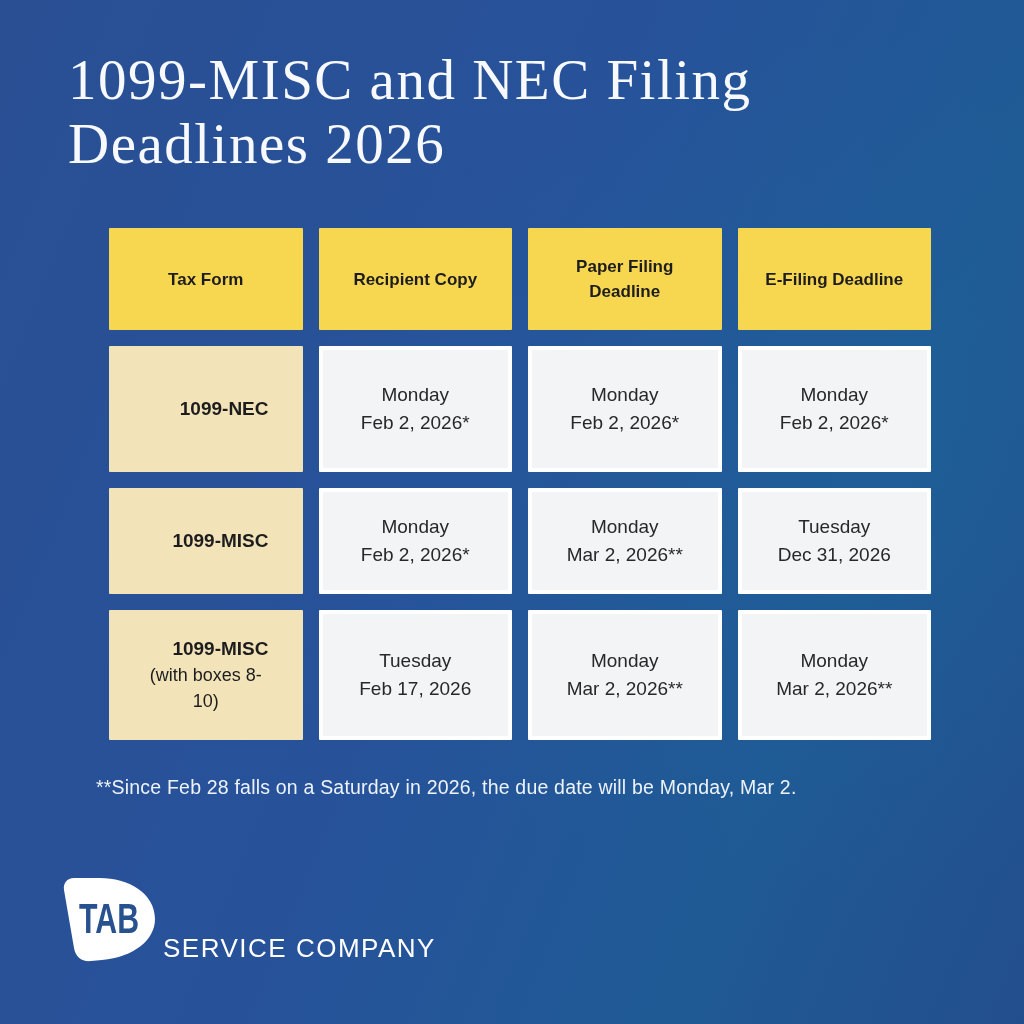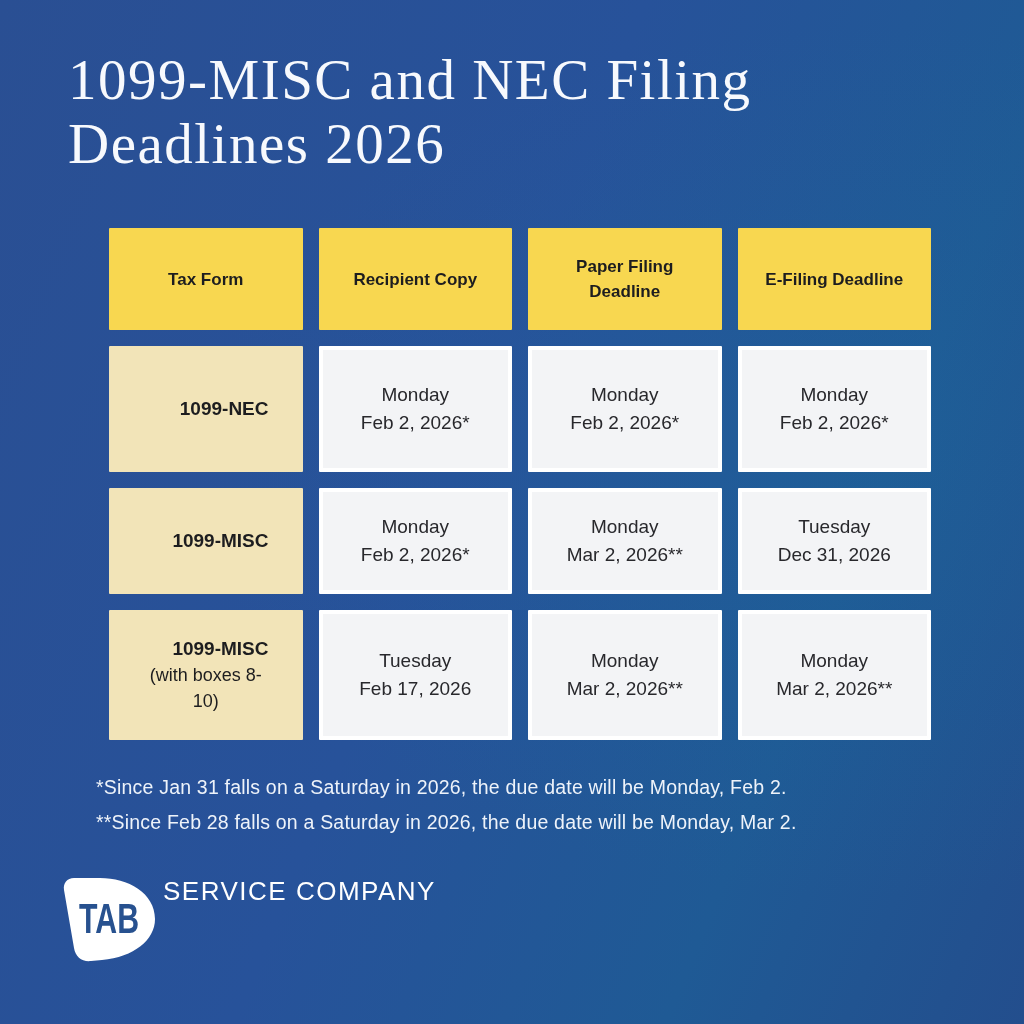--- a/index.html
+++ b/index.html
@@ -81,21 +81,21 @@
     color: #eef3fa;
     font-size: 19.5px;
     line-height: 35px;
     letter-spacing: 0.2px;
   }
   .logo {
     position: absolute;
     left: 62px;
     top: 876px;
     display: flex;
-    align-items: flex-start;
+    align-items: flex-end;
   }
   .logo-text {
     margin-left: 7px;
     color: #ffffff;
     font-size: 26px;
     font-weight: 400;
     letter-spacing: 1.5px;
     white-space: nowrap;
   }
 </style>
@@ -168,21 +168,20 @@
       <div>Mar 2, 2026**</div>
     </div>
     <div class="cell data-cell">
       <div>Monday</div>
       <div>Mar 2, 2026**</div>
     </div>
 
   </div>
 
   <div class="footnotes">
-    <div>*Since Jan 31 falls on a Saturday in 2026, the due date will be Monday, Feb 2.</div>
     <div>**Since Feb 28 falls on a Saturday in 2026, the due date will be Monday, Mar 2.</div>
   </div>
 
   <div class="logo">
     <svg width="94" height="88" viewBox="0 0 94 88" xmlns="http://www.w3.org/2000/svg">
       <path d="M 12 2 C 5 2 1 7 2 14 L 12 72 C 13.5 81 20 86 29 85 L 40 84 C 72 81 93 64 93 43 C 93 17 66 2 38 2 Z" fill="#ffffff"></path>
       <text x="47" y="57" text-anchor="middle" font-family="Liberation Sans, sans-serif" font-size="42" font-weight="bold" fill="#27518f" textLength="60" lengthAdjust="spacingAndGlyphs">TAB</text>
     </svg>
     <div class="logo-text">SERVICE COMPANY</div>
   </div>

